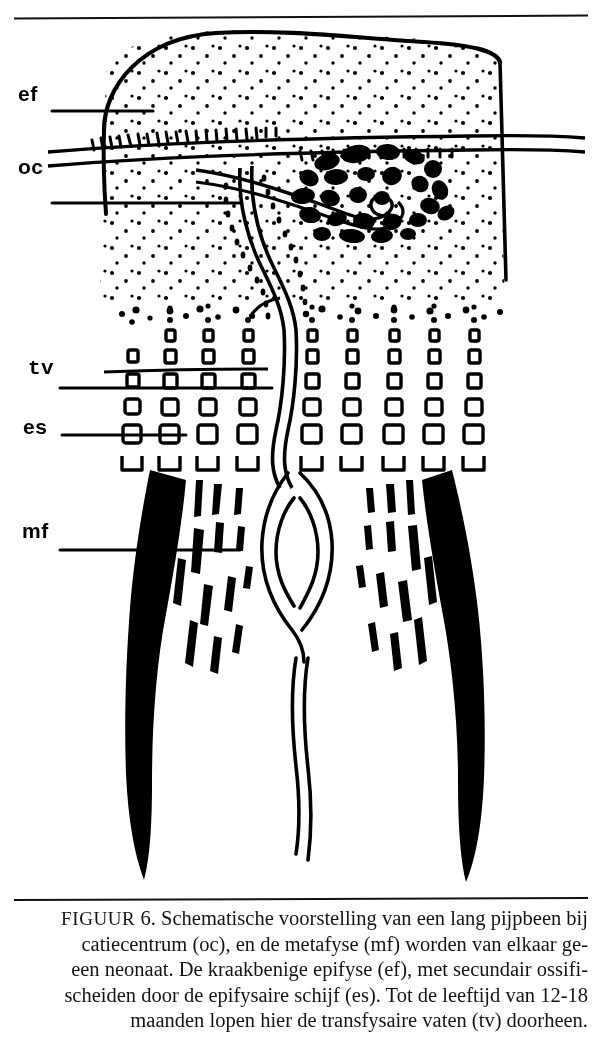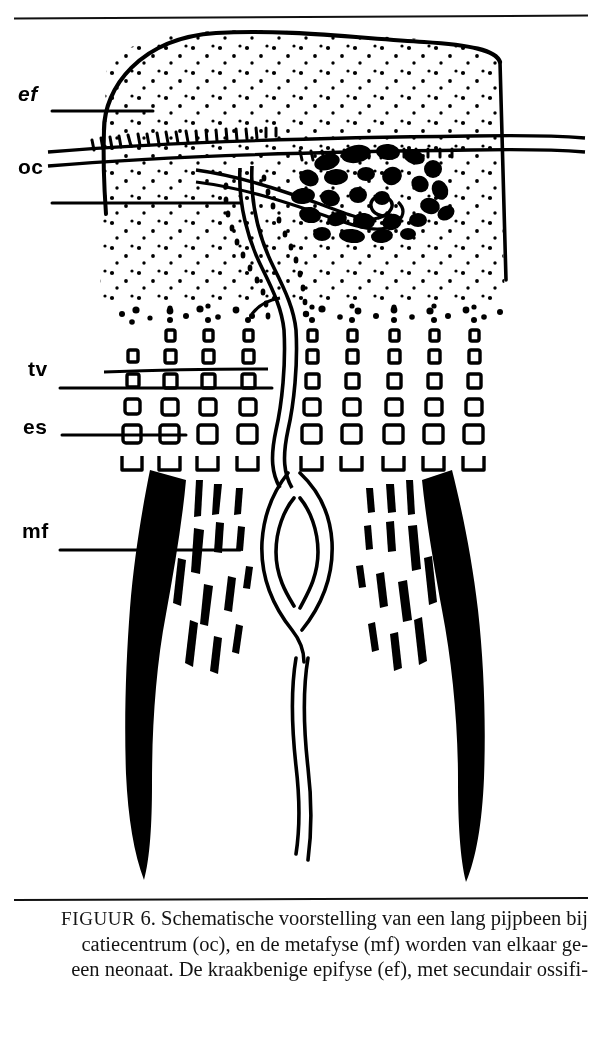--- a/index.html
+++ b/index.html
@@ -22,23 +22,23 @@
 
   .figure{position:absolute;left:0;top:18px;width:600px;height:878px;}
   .figure svg{display:block;width:600px;height:878px;}
 
   
   .lbl{
     position:absolute;font-family:"Liberation Sans", sans-serif;
     font-weight:700;font-size:21px;letter-spacing:.5px;line-height:1;
     color:#000;
   }
-  .lbl-ef{left:18px;top:83px;font-style:italic;}
+  .lbl-ef{left:18px;top:83px;}
   .lbl-oc{left:18px;top:156px;}
-  .lbl-tv{left:28px;top:358px;}
+  .lbl-tv{left:28px;top:358px;font-family:Liberation Mono, monospace;}
   .lbl-es{left:23px;top:416px;}
   .lbl-mf{left:22px;top:520px;}
 
   
   .caption{
     position:absolute;left:16px;top:906px;width:572px;
     font-family:"Liberation Serif", serif;font-size:20.5px;
     line-height:25.5px;color:#141414;text-align:right;
   }
   .caption .ln{white-space:nowrap;}
@@ -391,15 +391,17 @@
   <div class="lbl lbl-tv">tv</div>
   <div class="lbl lbl-es">es</div>
   <div class="lbl lbl-mf">mf</div>
 
   <div class="rule-mid"></div>
 
   <div class="caption">
     <div class="ln"><span class="smallcaps">FIGUUR</span> <span>6. Schematische voorstelling van een lang pijpbeen bij</span></div>
     <div class="ln">catiecentrum (oc), en de metafyse (mf) worden van elkaar ge-</div>
     <div class="ln">een neonaat. De kraakbenige epifyse (ef), met secundair ossifi-</div>
+    <div class="ln">scheiden door de epifysaire schijf (es). Tot de leeftijd van 12-18</div>
+    <div class="ln">maanden lopen hier de transfysaire vaten (tv) doorheen.</div>
   </div>
 
 </div>
 
 </body></html>

